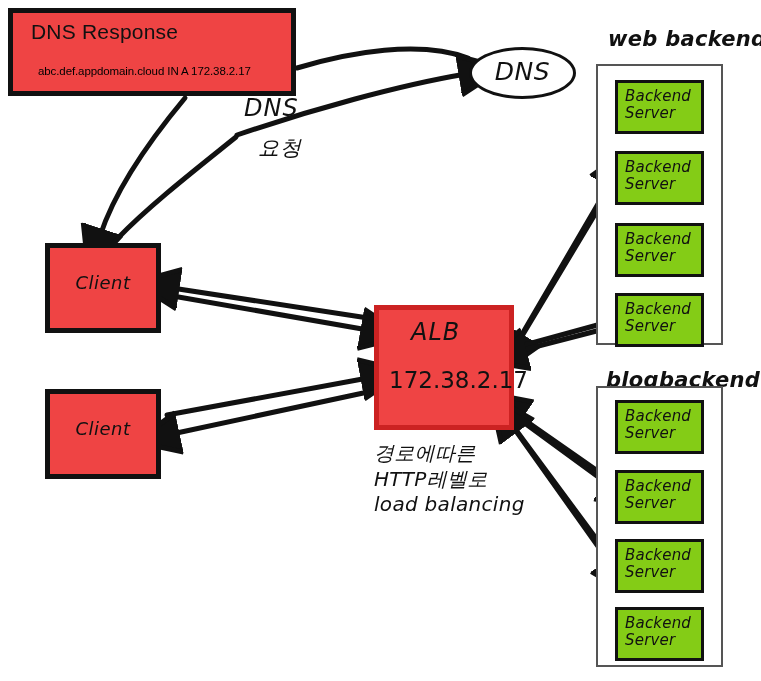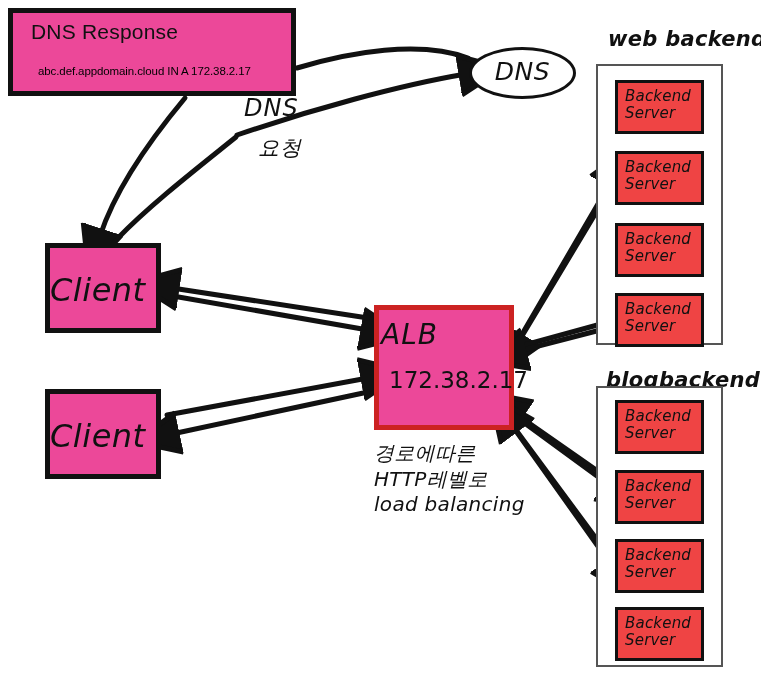--- a/index.html
+++ b/index.html
@@ -22,33 +22,33 @@
     position: absolute;
     left: 0;
     top: 0;
     width: 761px;
     height: 681px;
     pointer-events: none;
   }
   .box {
     position: absolute;
     box-sizing: border-box;
-    background: #ec4899;
+    background: #ef4444;
     border: 4px solid #111111;
   }
   .thinbox {
     position: absolute;
     box-sizing: border-box;
     background: #ffffff;
     border: 2px solid #555555;
   }
   .srvbox {
     position: absolute;
     box-sizing: border-box;
-    background: #ef4444;
+    background: #84cc16;
     border: 3px solid #111111;
   }
   .handtext {
     font-family: "DejaVu Sans", sans-serif;
     color: #111111;
     white-space: pre;
     line-height: 1.05;
   }
   #dns-response-box {
     left: 8px;
@@ -112,37 +112,37 @@
     height: 90px;
     left: 45px;
     border-width: 5px;
   }
   #client-1 { top: 243px; }
   #client-2 { top: 389px; }
   .client-label {
     position: absolute;
     width: 100%;
     top: 26px;
-    text-align: left;
-    font-size: 32px;
+    text-align: center;
+    font-size: 18px;
     font-style: italic;
     letter-spacing: 0.5px;
   }
   #alb-box {
     left: 374px;
     top: 305px;
     width: 140px;
     height: 125px;
     border: 5px solid #cc2222;
   }
   #alb-name {
     position: absolute;
-    left: 2px;
+    left: 32px;
     top: 10px;
-    font-size: 28px;
+    font-size: 24px;
     font-style: italic;
     letter-spacing: 1px;
   }
   #alb-ip {
     position: absolute;
     left: 10px;
     top: 58px;
     font-size: 23px;
     letter-spacing: 0px;
   }

